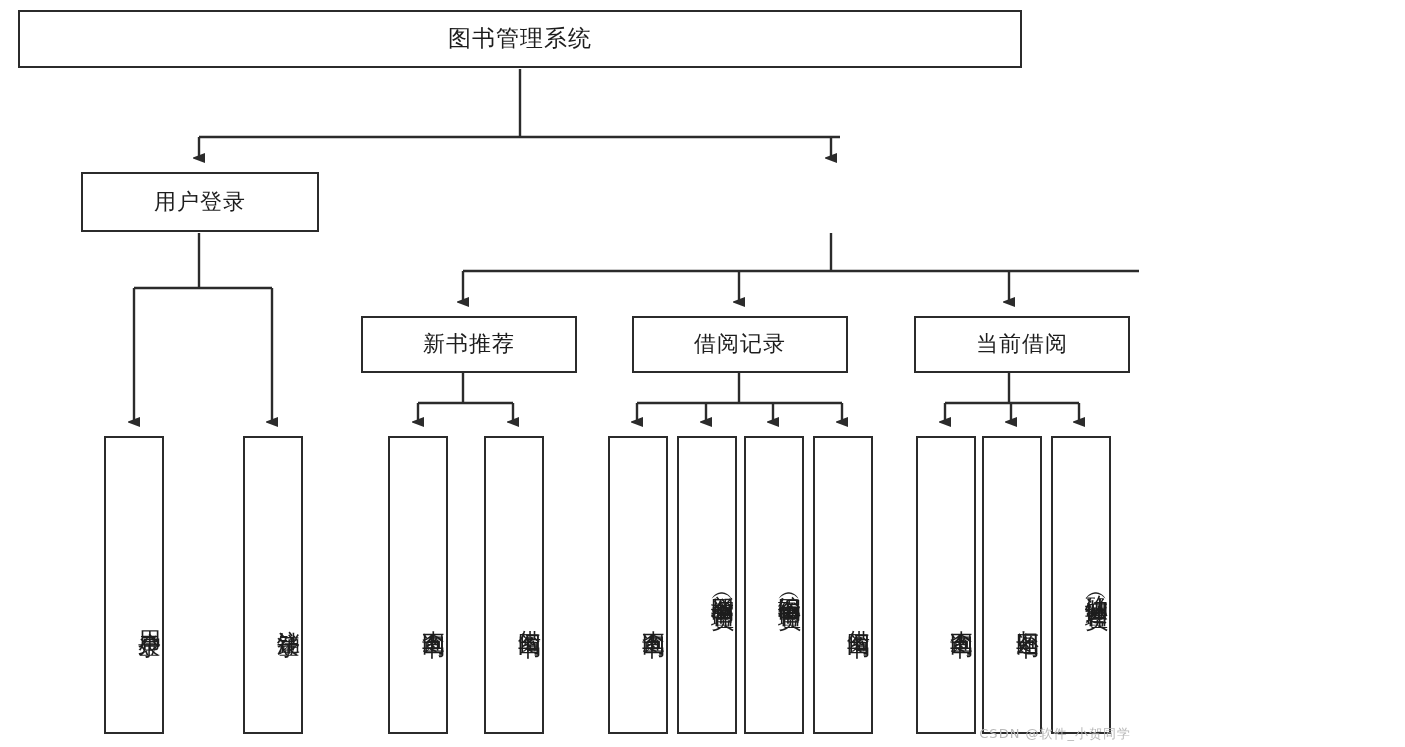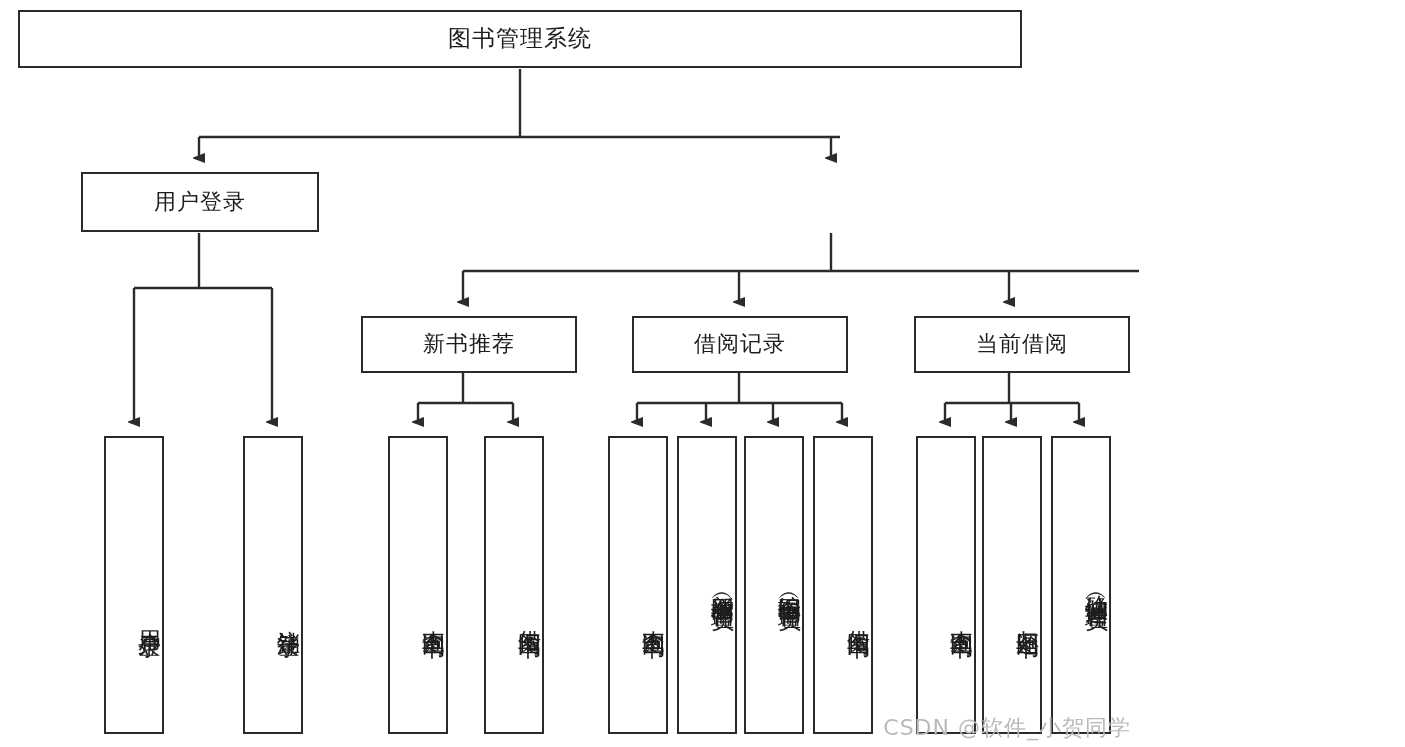--- a/index.html
+++ b/index.html
@@ -61,21 +61,21 @@
     display: block;
     max-height: 100%;
   }
   .leaf-short .vtext { margin-top: 62px; }
   .leaf-mid .vtext { margin-top: 16px; }
   .leaf-tall .vtext { margin-top: 2px; }
   .watermark {
     position: absolute;
     right: 8px;
     bottom: 4px;
-    font-size: 22px;
+    font-size: 13px;
     color: #b9b9b9;
     letter-spacing: 1px;
     white-space: nowrap;
   }
 </style>
 </head>
 <body>
 
 <div id="canvas">
 

